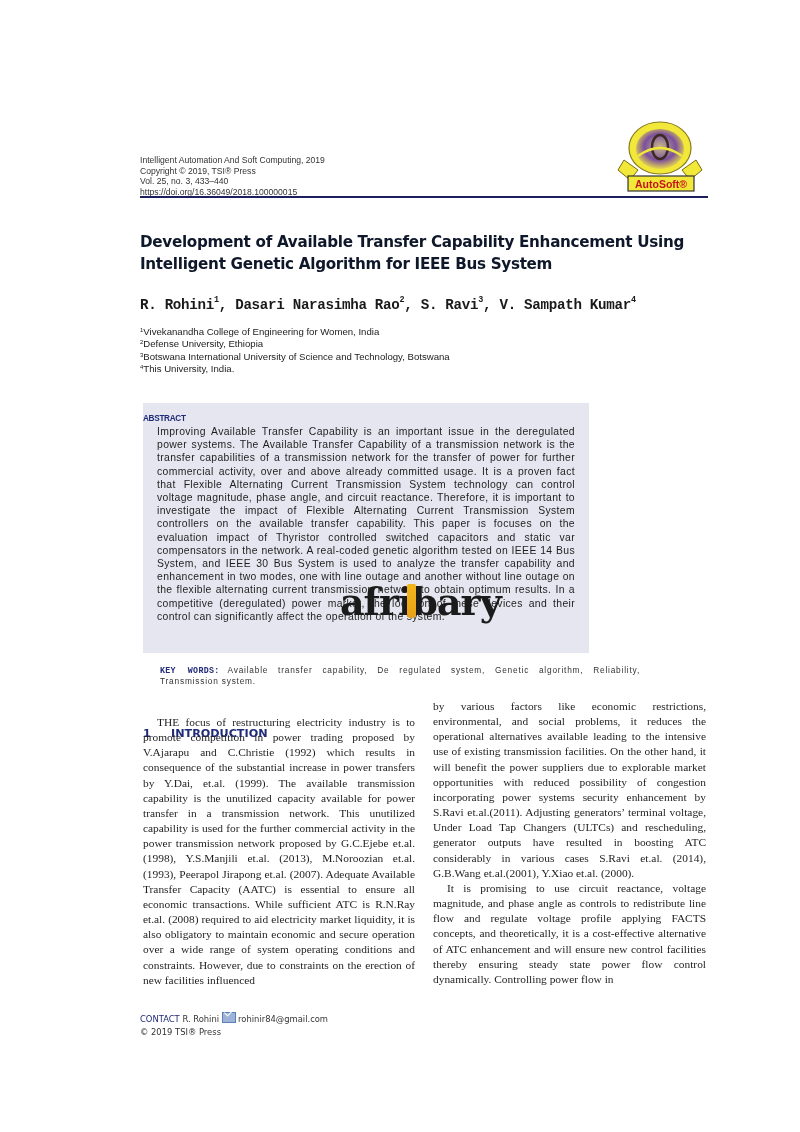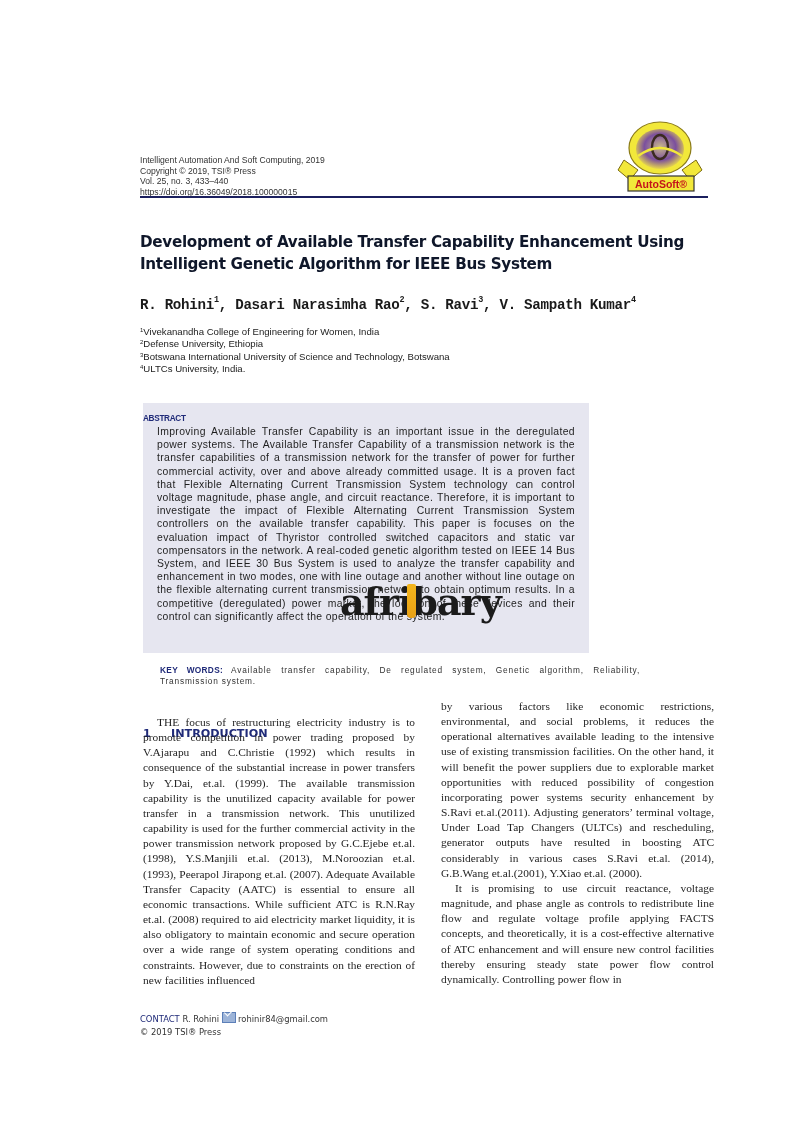--- a/index.html
+++ b/index.html
@@ -19,28 +19,28 @@
   .affils sup { font-size: 6px; vertical-align: 3px; line-height: 0; }
 
   .abstract-box { position: absolute; left: 143px; top: 403px; width: 446px; height: 250px; background: #e6e6f0; }
   .abstract-label { position: absolute; left: 143px; top: 414px; font-family: Liberation Sans, sans-serif; font-weight: bold; font-size: 8.2px; color: #1f2a78; letter-spacing: -0.3px; }
   .abstract-text { position: absolute; left: 157px; top: 425px; width: 418px; font-family: "Liberation Sans", sans-serif; font-size: 10.4px; line-height: 13.2px; color: #1e1e1e; text-align: justify; letter-spacing: 0.35px; }
 
   .watermark { position: absolute; left: 340px; top: 547px; font-family: "DejaVu Serif", serif; font-weight: bold; font-size: 38px; color: #1b1b1b; letter-spacing: -1px; line-height: 40px; margin-top: 35px; }
   .watermark .pencil { position: absolute; left: 67px; top: 2px; width: 9px; height: 34px; background: linear-gradient(#f3b51c, #e9a115); border-radius: 2px 2px 4px 4px; }
 
   .keywords { position: absolute; left: 160px; top: 665px; width: 480px; font-family: "Liberation Sans", sans-serif; font-size: 8.3px; line-height: 11.4px; color: #333; letter-spacing: 0.8px; text-align: justify; }
-  .keywords .kw-label { color: #1f2a78; font-weight: bold; letter-spacing: 0.3px; margin-right: 8px; }
+  .keywords .kw-label { color: #1f2a78; font-weight: bold; letter-spacing: 0.3px; margin-right: 8px; font-family: Liberation Mono, monospace; }
 
   .section-heading { position: absolute; left: 143px; top: 727px; font-family: "DejaVu Sans", sans-serif; font-weight: bold; font-size: 11.2px; color: #1f2a78; }
   .section-heading .num { display: inline-block; width: 28px; }
 
   .col { position: absolute; font-family: "Liberation Serif", serif; font-size: 11.4px; line-height: 15.15px; color: #1e1e1e; text-align: justify; }
   .col-left { left: 143px; top: 715px; width: 272px; }
-  .col-right { left: 433px; top: 699px; width: 273px; margin-left: 8px; }
+  .col-right { left: 433px; top: 699px; width: 273px; }
   .col p { margin: 0; }
   .col p.indent { text-indent: 14px; }
 
   .contact { position: absolute; left: 140px; top: 1012px; font-family: "DejaVu Sans", sans-serif; font-size: 8.4px; line-height: 13px; color: #333; }
   .contact .label { color: #1f2a78; }
   .mail-icon { display: inline-block; width: 12px; height: 9px; background: #9db4d8; border: 1px solid #5c7fb8; vertical-align: -1px; margin: 0 2px 0 3px; position: relative; }
   .mail-icon::after { content: ""; position: absolute; left: 1px; top: 0; width: 8px; height: 4px; border-left: 1px solid #fff; border-bottom: 1px solid #fff; transform: skewY(0deg) rotate(-45deg); transform-origin: left top; }
 </style>
 </head>
 <body>
@@ -78,21 +78,21 @@
   <span><span>R. Rohini</span><sup>1</sup><span>, </span></span>
   <span><span>Dasari Narasimha Rao</span><sup>2</sup><span>, </span></span>
   <span><span>S. Ravi</span><sup>3</sup><span>, </span></span>
   <span><span>V. Sampath Kumar</span><sup>4</sup></span>
 </div>
 
 <div class="affils">
   <div><sup>1</sup><span>Vivekanandha College of Engineering for Women, India</span></div>
   <div><sup>2</sup><span>Defense University, Ethiopia</span></div>
   <div><sup>3</sup><span>Botswana International University of Science and Technology, Botswana</span></div>
-  <div><sup>4</sup><span>ULTCs University, India.</span></div>
+  <div><sup>4</sup><span>This University, India.</span></div>
 </div>
 
 <div class="abstract-box"></div>
 <div class="abstract-label">ABSTRACT</div>
 <div class="abstract-text">Improving Available Transfer Capability is an important issue in the deregulated power systems. The Available Transfer Capability of a transmission network is the transfer capabilities of a transmission network for the transfer of power for further commercial activity, over and above already committed usage. It is a proven fact that Flexible Alternating Current Transmission System technology can control voltage magnitude, phase angle, and circuit reactance. Therefore, it is important to investigate the impact of Flexible Alternating Current Transmission System controllers on the available transfer capability. This paper is focuses on the evaluation impact of Thyristor controlled switched capacitors and static var compensators in the network. A real-coded genetic algorithm tested on IEEE 14 Bus System, and IEEE 30 Bus System is used to analyze the transfer capability and enhancement in two modes, one with line outage and another without line outage on the flexible alternating current transmission network to obtain optimum results. In a competitive (deregulated) power market, the location of these devices and their control can significantly affect the operation of the system.</div>
 
 <div class="watermark">
   <span>afribary</span>
   <span class="pencil"></span>
 </div>

